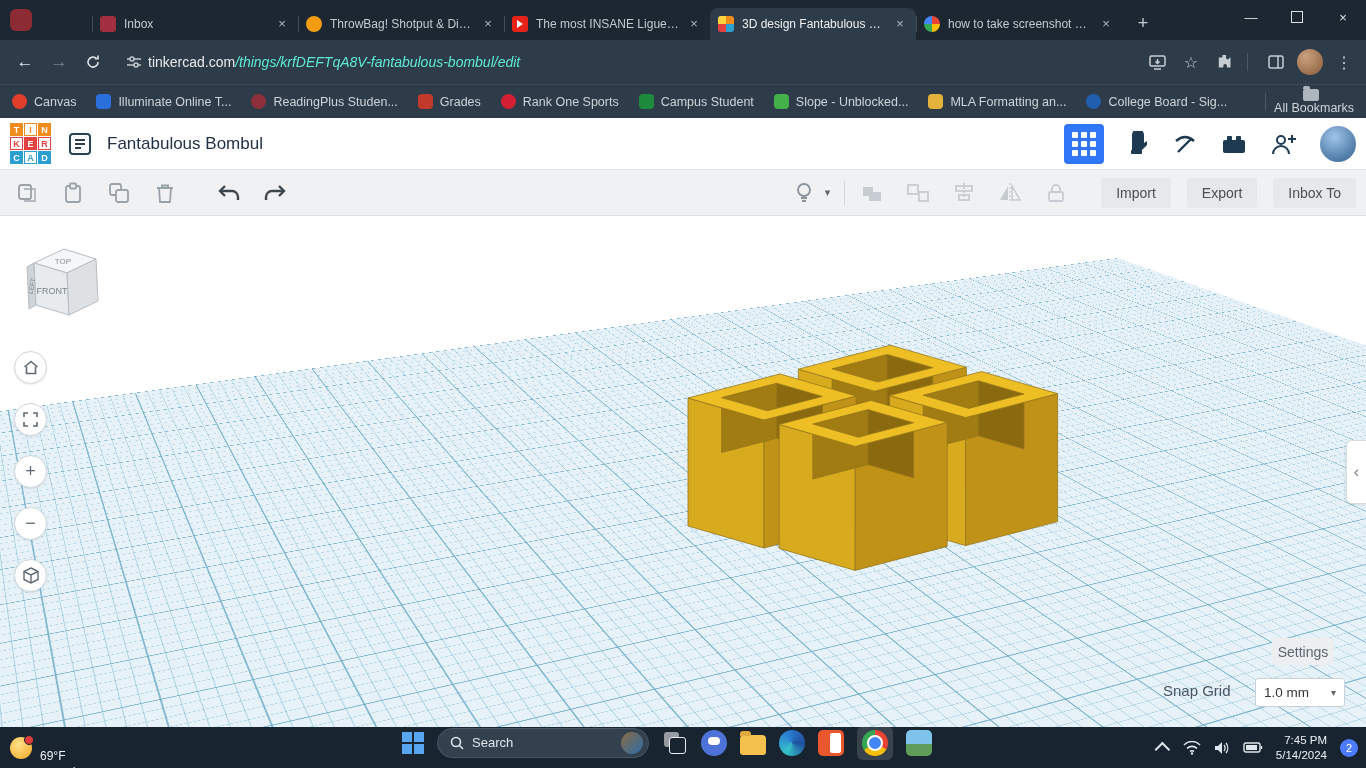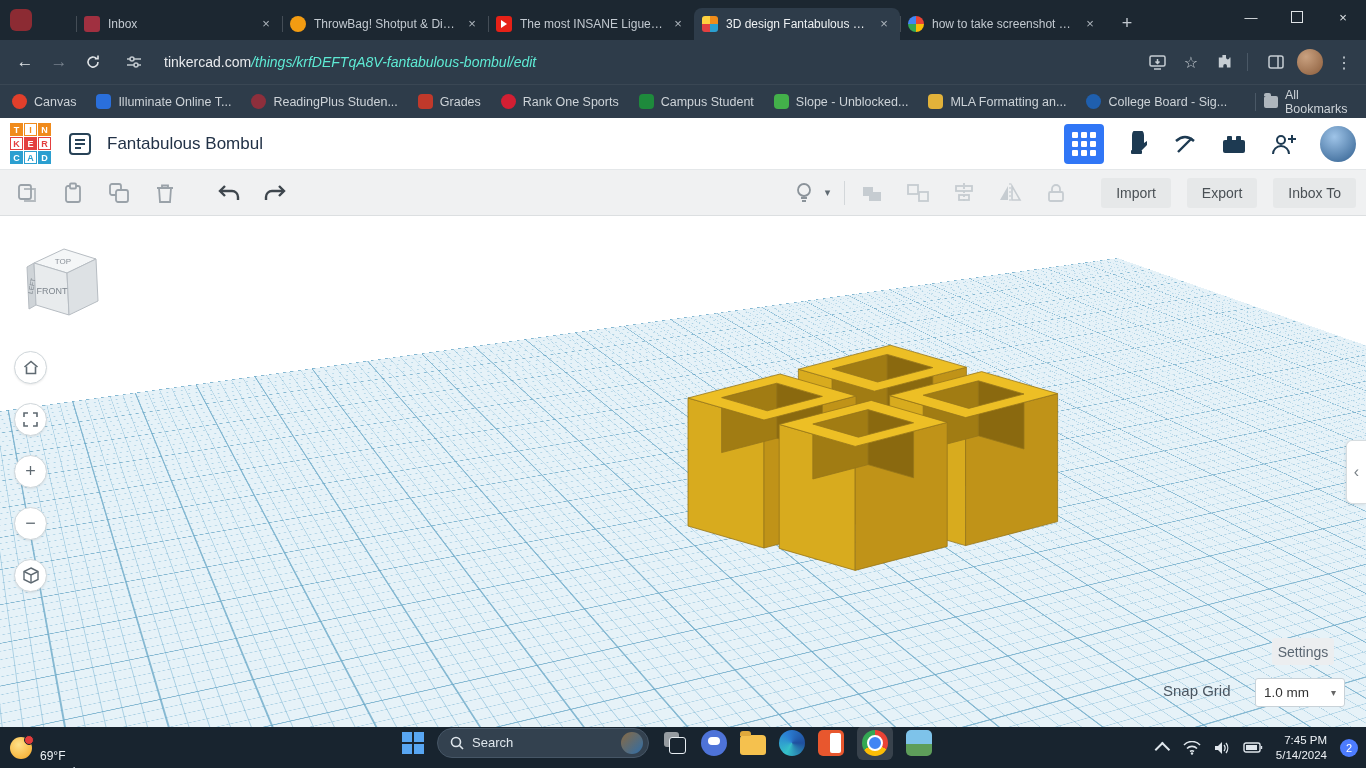--- a/index.html
+++ b/index.html
@@ -2,21 +2,21 @@
 <html><head>
 <meta charset="utf-8">
 <style>
   html,body{margin:0;padding:0;background:#000;}
   .screen{position:relative;width:1366px;height:768px;overflow:hidden;
     font-family:"Liberation Sans",sans-serif;background:#fff;}
   .abs{position:absolute;}
   
   .tabstrip{left:0;top:0;width:1366px;height:40px;background:#1c2731;display:flex;align-items:flex-end;}
   .pinned-badge{position:absolute;left:10px;top:9px;width:22px;height:22px;border-radius:6px;background:#8c2b33;}
-  .tabs{display:flex;height:32px;margin-left:40px;padding-left:36px;}
+  .tabs{display:flex;height:32px;margin-left:56px;padding-left:36px;}
   .tab{width:206px;height:32px;display:flex;align-items:center;padding:0 8px;box-sizing:border-box;
        color:#c3cad1;font-size:12px;border-radius:8px 8px 0 0;position:relative;}
   .tab:not(.active)::before{content:"";position:absolute;left:0;top:8px;bottom:8px;width:1px;background:rgba(255,255,255,.18);}
   .tab.active{background:#2e3c4a;color:#eef1f3;}
   .tab.active::before{display:none;}
   .favicon{width:16px;height:16px;border-radius:3px;flex:0 0 16px;margin-right:8px;position:relative;}
   .fav-round{border-radius:50%;}
   .fav-youtube::after{content:"";position:absolute;left:5px;top:4px;border-left:6px solid #fff;border-top:4px solid transparent;border-bottom:4px solid transparent;}
   .fav-tinkercad{background:conic-gradient(#f08c1a 0 25%,#2b9fd0 0 50%,#e34040 0 75%,#ffd23f 0);border-radius:3px;}
   .fav-google{background:conic-gradient(#ea4335 0 25%,#fbbc05 0 50%,#34a853 0 75%,#4285f4 0);border-radius:50%;}
@@ -26,33 +26,33 @@
   .wincontrols{position:absolute;right:0;top:0;height:34px;display:flex;}
   .winbtn{width:46px;height:34px;display:flex;align-items:center;justify-content:center;color:#dfe3e6;font-size:13px;}
   .maxglyph{width:10px;height:10px;border:1px solid #dfe3e6;}
   
   .navbar{left:0;top:40px;width:1366px;height:44px;background:#2e3c4a;display:flex;align-items:center;padding:0 8px;box-sizing:border-box;}
   .navbtn{width:30px;height:30px;border-radius:50%;display:flex;align-items:center;justify-content:center;
           color:#dfe3e6;font-size:17px;margin:0 2px;flex:0 0 30px;}
   .navbtn.dim{color:#76818c;}
   .urlzone{flex:1;display:flex;align-items:center;margin:0 10px;height:34px;overflow:hidden;}
   .urltext{font-size:14px;white-space:nowrap;}
-  .urlhost{color:#e8eaed;margin-left:16px;}
+  .urlhost{color:#e8eaed;}
   .urlpath{color:#5eead4;font-style:italic;}
   .nav-icons{display:flex;align-items:center;}
   .nav-ic{width:28px;height:28px;display:flex;align-items:center;justify-content:center;color:#c6cdd3;font-size:16px;margin-left:6px;}
   .divider-v{width:1px;height:18px;background:#4a5866;margin:0 8px;}
   .chrome-avatar{width:26px;height:26px;border-radius:50%;background:radial-gradient(circle at 35% 30%,#c9a180,#8a5c3b);}
   
   .bookbar{left:0;top:84px;width:1366px;height:34px;background:#2e3c4a;display:flex;align-items:center;padding:0 12px;box-sizing:border-box;border-top:1px solid rgba(255,255,255,.06);}
   .bm{display:flex;align-items:center;margin-right:20px;color:#cdd3d8;font-size:12.5px;white-space:nowrap;text-align:center;}
   .bm-dot{width:15px;height:15px;border-radius:4px;margin-right:7px;}
   .bm-dot.round{border-radius:50%;}
   .bm-spacer{flex:1;}
-  .allbm{display:flex;align-items:center;color:#cdd3d8;font-size:12.5px;}
+  .allbm{display:flex;align-items:center;color:#cdd3d8;font-size:12.5px;flex-direction:column;}
   .folder-ic{width:16px;height:12px;background:#aeb6bd;border-radius:2px;position:relative;margin-right:7px;}
   .folder-ic::before{content:"";position:absolute;left:0;top:-3px;width:7px;height:3px;background:#aeb6bd;border-radius:2px 2px 0 0;}
   
   .tkheader{left:0;top:118px;width:1366px;height:52px;background:#ffffff;border-bottom:1px solid #e4e7e9;display:flex;align-items:center;padding:0 10px;box-sizing:border-box;}
   .tklogo{display:grid;grid-template-columns:repeat(3,13px);grid-template-rows:repeat(3,13px);gap:1px;}
   .tile{display:flex;align-items:center;justify-content:center;font-size:9px;font-weight:bold;box-sizing:border-box;}
   .tl-f-o{background:#f08b1c;color:#fff;} .tl-o-o{border:1px solid #f08b1c;color:#f08b1c;background:#fff;}
   .tl-f-r{background:#e34040;color:#fff;} .tl-o-r{border:1px solid #e34040;color:#e34040;background:#fff;}
   .tl-f-b{background:#2b9fd0;color:#fff;} .tl-o-b{border:1px solid #2b9fd0;color:#2b9fd0;background:#fff;}
   .menu-ic{margin:0 14px 0 16px;display:flex;}

